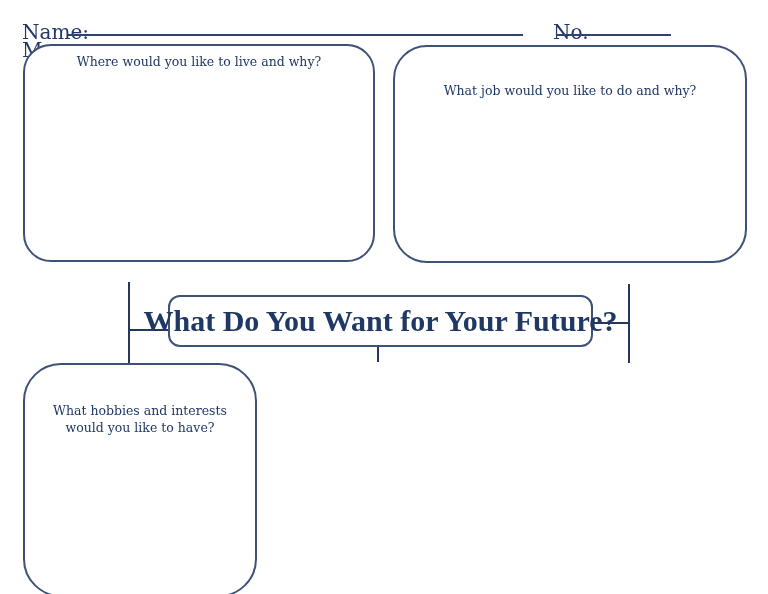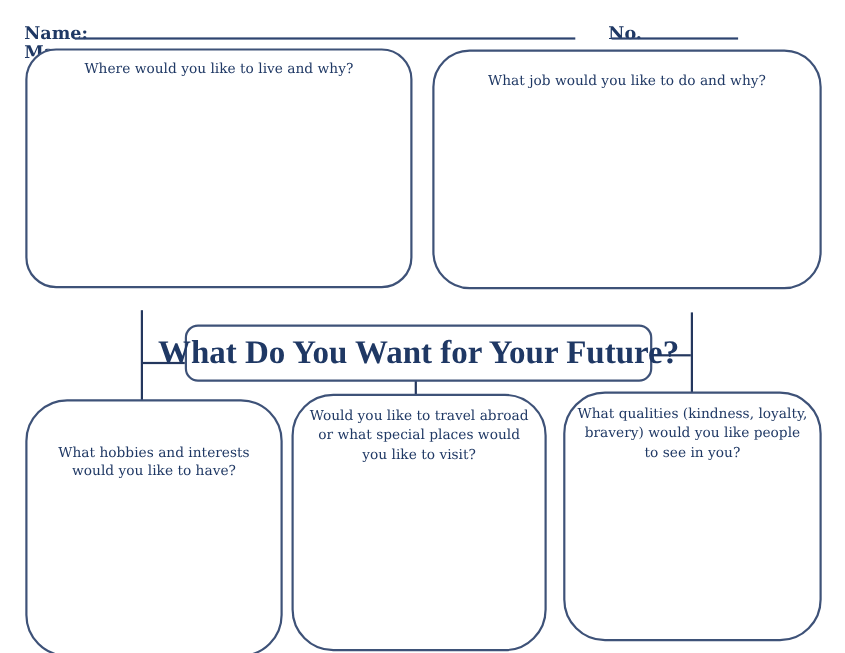--- a/index.html
+++ b/index.html
@@ -7,25 +7,24 @@
     position:relative;
     width:768px;height:594px;
     background:#ffffff;
     overflow:hidden;
     font-family:"DejaVu Serif","Liberation Serif",serif;
     color:#1F3864;
   }
   
   .hdr-label{
     position:absolute;
-    font-size:16px;
+    font-size:20px;
     color:#1F3864;
     white-space:nowrap;
     z-index:1;
-    font-weight:bold;
   }
   .name-label{left:22px;top:20px;}
   .no-label{left:553px;top:20px;}
   .partial-label{left:22px;top:38px;}
   .blank-line{
     position:absolute;
     border-bottom:2px solid #2E4470;
     height:0;
     z-index:1;
   }
@@ -41,21 +40,21 @@
   }
   .qbox .q{
     text-align:center;
     font-size:12.5px;
     line-height:1.38;
     color:#1F3864;
   }
   .box-top-left{left:23px;top:44px;width:352px;height:218px;border-radius:28px;}
   .box-top-left .q{padding:7px 22px 0 22px;}
   .box-top-right{left:393px;top:45px;width:354px;height:218px;border-radius:34px;}
-  .box-top-right .q{padding:17px 26px 0 26px;}
+  .box-top-right .q{padding:35px 26px 0 26px;}
   .box-bottom-left{left:23px;top:363px;width:234px;height:234px;border-radius:38px;}
   .box-bottom-left .q{padding:9px 12px 0 12px;margin-top:28px;}
   .box-bottom-middle{left:265px;top:358px;width:232px;height:234px;border-radius:38px;}
   .box-bottom-middle .q{padding:9px 10px 0 10px;}
   .box-bottom-right{left:512px;top:356px;width:235px;height:227px;border-radius:38px;}
   .box-bottom-right .q{padding:9px 10px 0 10px;}
   .answer-area{position:absolute;left:6px;right:6px;top:44px;bottom:6px;}
   
   .title-box{
     position:absolute;
@@ -111,23 +110,15 @@
 
   <div class="title-box">
     <span class="t">What Do You Want for Your Future?</span>
   </div>
 
   <div class="qbox box-bottom-left">
     <div class="q">What hobbies and interests would you like to have?</div>
     <div class="answer-area"></div>
   </div>
 
-  <div class="qbox box-bottom-middle">
-    <div class="q">Would you like to travel abroad or what special places would you like to visit?</div>
-    <div class="answer-area"></div>
-  </div>
 
-  <div class="qbox box-bottom-right">
-    <div class="q">What qualities (kindness, loyalty, bravery) would you like people to see in you?</div>
-    <div class="answer-area"></div>
-  </div>
 
 </div>
 
 </body></html>

